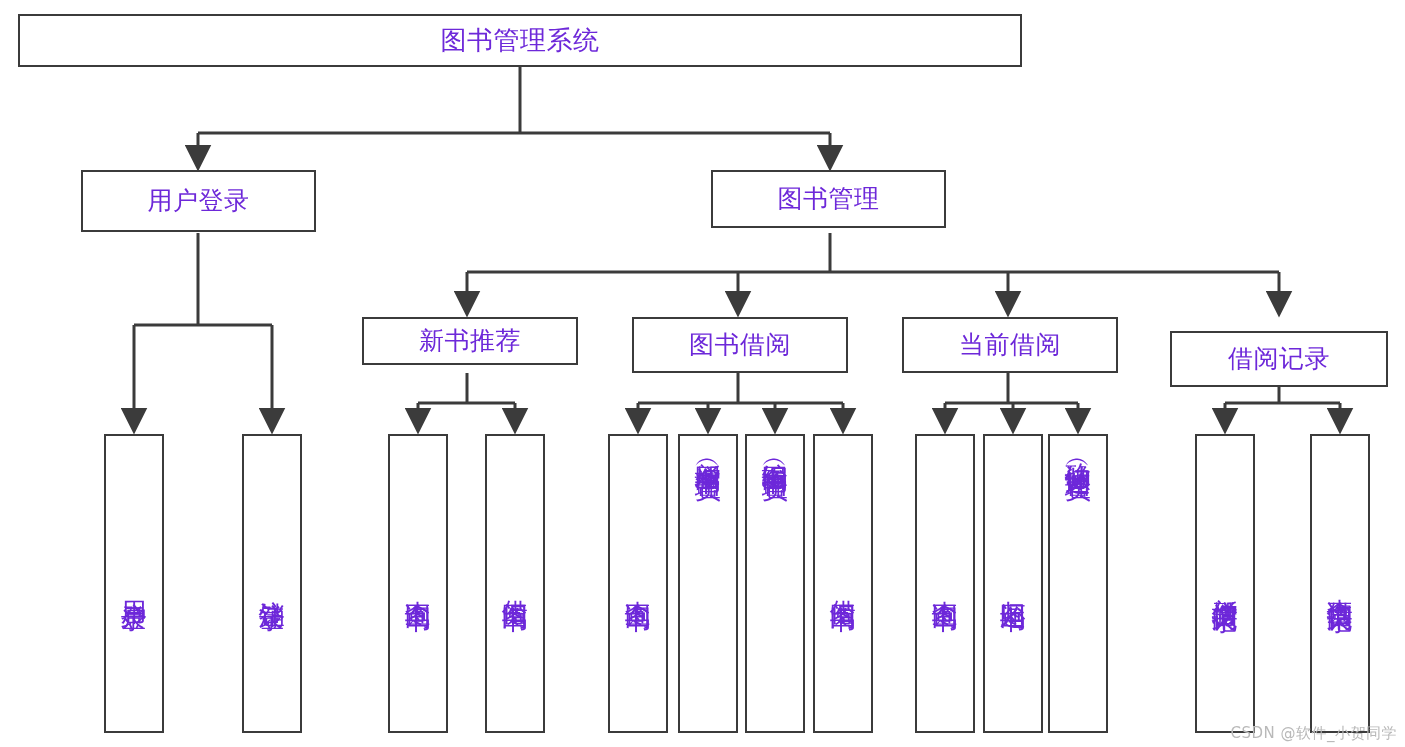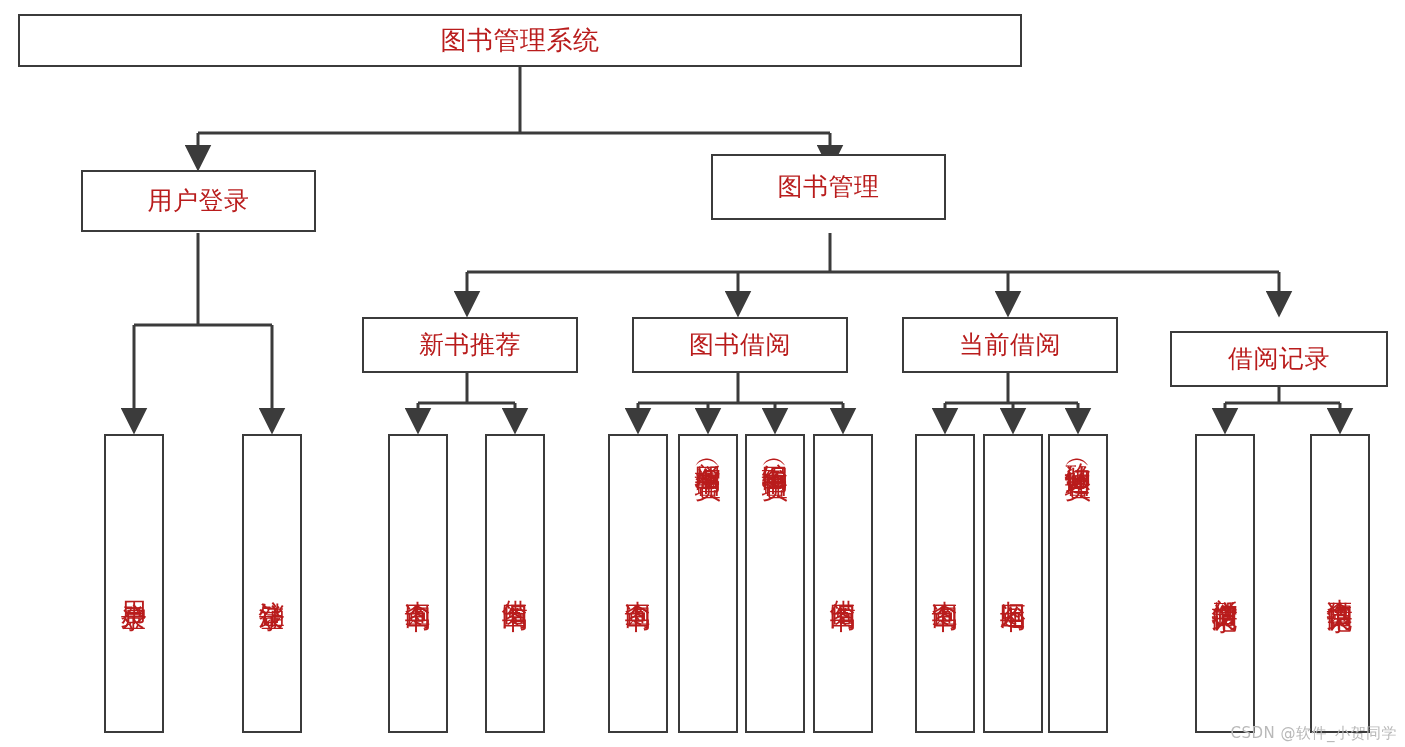--- a/index.html
+++ b/index.html
@@ -26,21 +26,21 @@
     height: 747px;
   }
   .node {
     position: absolute;
     box-sizing: border-box;
     background: #ffffff;
     border: 2px solid #3b3b3b;
     display: flex;
     align-items: center;
     justify-content: center;
-    color: #b91c1c;
+    color: #6d28d9;
   }
   .node-label {
     display: block;
     text-align: center;
     line-height: 1.12;
     white-space: nowrap;
   }
   
   .node.horiz .node-label {
     font-size: 25px;
@@ -134,25 +134,25 @@
     </g>
   </svg>
 
   <div class="node horiz root" style="left:18px; top:14px; width:1004px; height:53px;">
     <span class="node-label">图书管理系统</span>
   </div>
 
   <div class="node horiz" style="left:81px; top:170px; width:235px; height:62px;">
     <span class="node-label">用户登录</span>
   </div>
-  <div class="node horiz" style="left:711px; top:154px; width:235px; height:66px;">
+  <div class="node horiz" style="left:711px; top:170px; width:235px; height:58px;">
     <span class="node-label">图书管理</span>
   </div>
 
-  <div class="node horiz" style="left:362px; top:317px; width:216px; height:56px;">
+  <div class="node horiz" style="left:362px; top:317px; width:216px; height:48px;">
     <span class="node-label">新书推荐</span>
   </div>
   <div class="node horiz" style="left:632px; top:317px; width:216px; height:56px;">
     <span class="node-label">图书借阅</span>
   </div>
   <div class="node horiz" style="left:902px; top:317px; width:216px; height:56px;">
     <span class="node-label">当前借阅</span>
   </div>
   <div class="node horiz" style="left:1170px; top:331px; width:218px; height:56px;">
     <span class="node-label">借阅记录</span>

